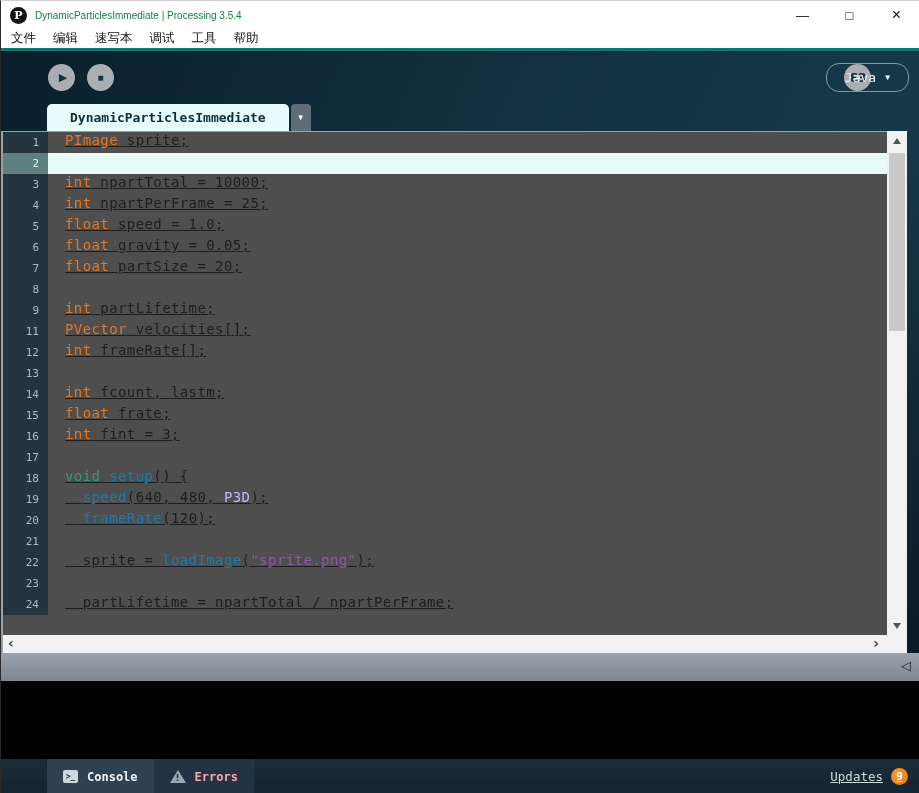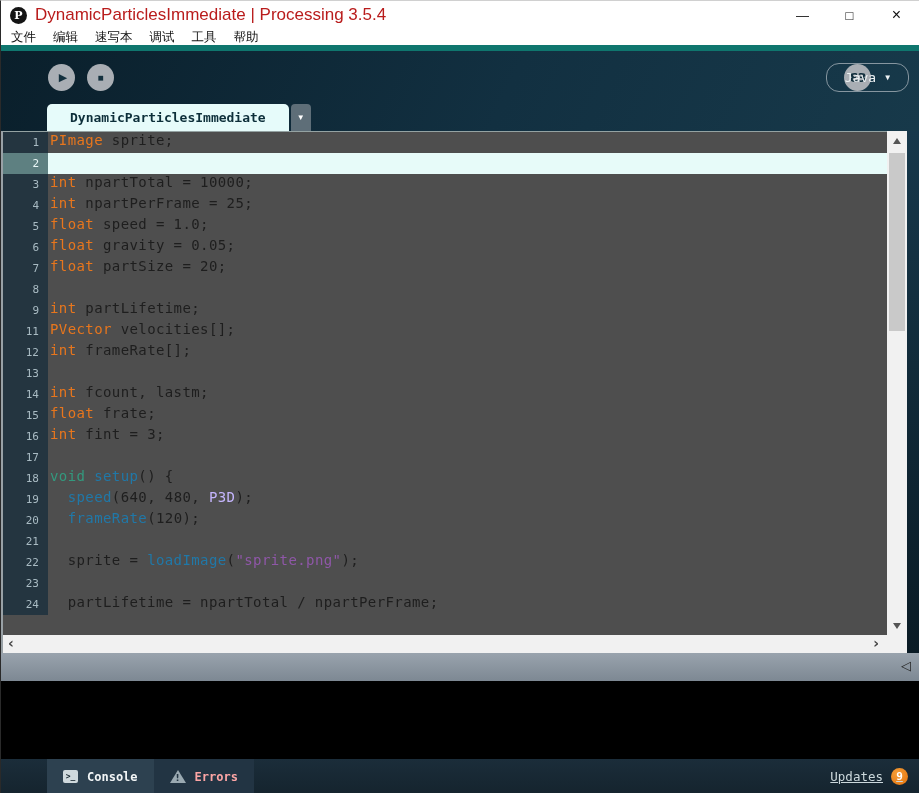--- a/index.html
+++ b/index.html
@@ -8,29 +8,29 @@
   .win { position:relative; width:919px; height:793px; overflow:hidden; background:#fff;
          border-left:1px solid #2a2a2a; border-top:1px solid #d0d0d0; }
   .mono { font-family:"DejaVu Sans Mono", monospace; }
 
   
   .titlebar { position:absolute; left:0; top:0; width:919px; height:28px; background:#fff;
               display:flex; align-items:center; padding-left:9px; }
   .appicon { width:17px; height:17px; border-radius:50%; background:#141414; color:#fff;
              display:flex; align-items:center; justify-content:center;
              font:bold 11px "DejaVu Serif", serif; margin-right:8px; }
-  .apptitle { font-size:17px; color:#b91c1c; }
+  .apptitle { font-size:10px; color:#15803d; }
   .wincontrols { margin-left:auto; display:flex; height:100%; }
   .winbtn { width:47px; display:flex; align-items:center; justify-content:center;
             font-size:13px; color:#111; cursor:default; }
   .winbtn.close { font-size:16px; }
 
   
   .menubar { position:absolute; left:0; top:28px; width:919px; height:22px; background:#fff;
-             border-bottom:6px solid #0f766e; display:flex; align-items:center;
+             border-bottom:3px solid #0f766e; display:flex; align-items:center;
              gap:17px; padding-left:10px; font-size:12.5px; color:#111; }
   .menu-item { cursor:default; }
 
   
   .header { position:absolute; left:0; top:50px; width:919px; height:80px;
             background:linear-gradient(115deg,#0a1f2b 0%, #123041 55%, #17394a 100%); }
   .circle-btn { position:absolute; width:27px; height:27px; border-radius:50%;
                 background:#a9aeb4; color:#13303e; display:flex; align-items:center;
                 justify-content:center; cursor:pointer; }
   .play-btn  { left:47px; top:13px; font-size:11px; padding-left:3px; }
@@ -49,22 +49,22 @@
             margin-left:2px; color:#fff; display:flex; align-items:center;
             justify-content:center; font-size:8px; cursor:pointer; }
 
   
   .left-edge { position:absolute; left:0; top:130px; width:2px; height:522px; background:#99a1a6; }
   .editor { position:absolute; left:2px; top:130px; width:884px; height:504px;
             background:#4e4e4e; border-top:1px solid #94a2a2; overflow:hidden; }
   .row { display:flex; height:21px; line-height:21px; }
   .ln { width:45px; flex:0 0 45px; background:#243540; color:#a9bbc3; text-align:right;
         padding-right:9px; font:11px "DejaVu Sans Mono", monospace; line-height:21px; }
-  .code { flex:1; padding-left:2px; font:14px "DejaVu Sans Mono", monospace;
-          letter-spacing:0.4px; white-space:pre; color:#1e1e1e; }
+  .code { flex:1; padding-left:17px; font:14px "DejaVu Sans Mono", monospace;
+          letter-spacing:0.4px; white-space:pre; color:#1e1e1e;text-decoration:underline; }
   .row.cur .ln { background:#5e8081; color:#eaf7f7; }
   .row.cur .code { background:#e7fbf9; }
   .t { color:#e8761d; } 
   .k { color:#33997e; } 
   .f { color:#2078a8; } 
   .c { color:#c4b5fd; } 
   .s { color:#8f57a8; } 
   .p { color:#1e1e1e; }
 
   

